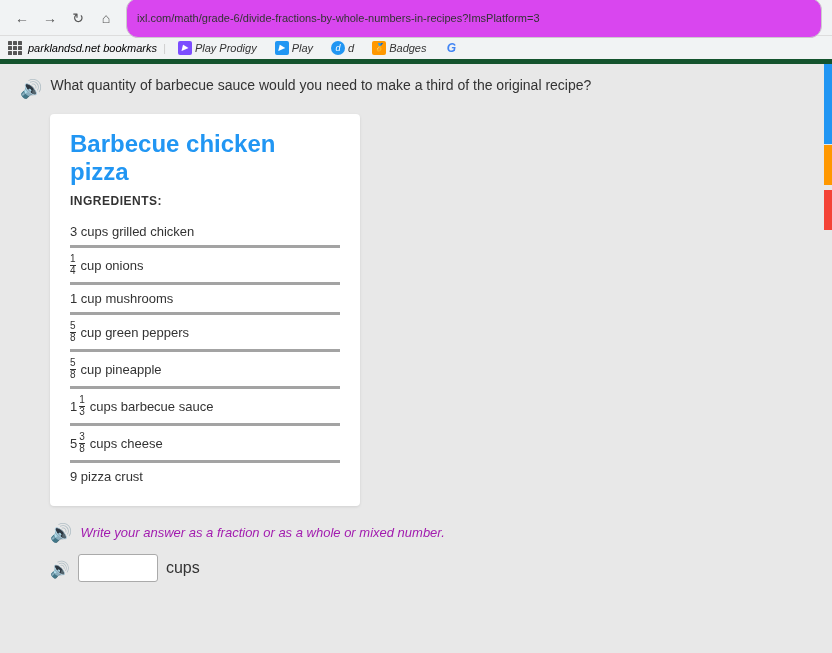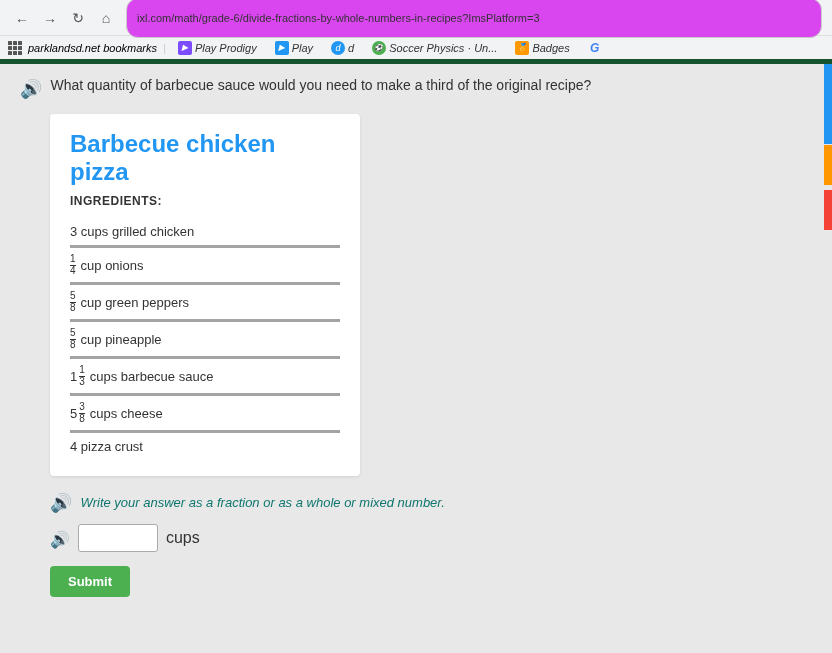--- a/index.html
+++ b/index.html
@@ -186,21 +186,21 @@
 
     .write-answer-row {
       display: flex;
       align-items: center;
       gap: 8px;
       margin-bottom: 10px;
     }
 
     .write-answer-text {
       font-size: 13px;
-      color: #0f766e;
+      color: #a21caf;
       font-style: italic;
     }
 
     .answer-input-row {
       display: flex;
       align-items: center;
       gap: 8px;
       margin-bottom: 14px;
     }
 
@@ -364,24 +364,20 @@
   </div>
   <div class="bookmark-item">
     <span class="play-icon">▶</span>
     <span>Play</span>
   </div>
   <div class="bookmark-item">
     <span style="width:14px;height:14px;background:#2196F3;border-radius:50%;display:inline-flex;align-items:center;justify-content:center;color:white;font-size:9px;">d</span>
     <span>d</span>
   </div>
   <div class="bookmark-item">
-    <span class="soccer-icon">⚽</span>
-    <span>Soccer Physics · Un...</span>
-  </div>
-  <div class="bookmark-item">
     <span class="badges-icon">🏅</span>
     <span>Badges</span>
   </div>
   <div class="bookmark-item">
     <span class="g-icon">G</span>
   </div>
 </div>
 
 <div class="main-content">
 
@@ -399,20 +395,23 @@
     </div>
 
     <div class="ingredient-item">
       <span class="fraction">
         <span class="num">1</span>
         <span class="den">4</span>
       </span>
       <span>cup onions</span>
     </div>
 
+    <div class="ingredient-item">
+      <span>1 cup mushrooms</span>
+    </div>
 
     <div class="ingredient-item">
       <span class="fraction">
         <span class="num">5</span>
         <span class="den">8</span>
       </span>
       <span>cup green peppers</span>
     </div>
 
     <div class="ingredient-item">
@@ -439,39 +438,38 @@
         <span class="mixed-whole">5</span>
         <span class="fraction">
           <span class="num">3</span>
           <span class="den">8</span>
         </span>
       </span>
       <span>cups cheese</span>
     </div>
 
     <div class="ingredient-item">
-      <span>4 pizza crust</span>
+      <span>9 pizza crust</span>
     </div>
 
   </div>
 
   <div class="answer-section">
 
     <div class="write-answer-row">
       <span class="speaker-icon">🔊</span>
       <span class="write-answer-text">Write your answer as a fraction or as a whole or mixed number.</span>
     </div>
 
     <div class="answer-input-row">
       <span class="speaker-icon" style="font-size:16px;">🔊</span>
       <input class="answer-input" type="text" style="">
       <span class="cups-label">cups</span>
     </div>
 
-    <button class="submit-btn">Submit</button>
 
   </div>
 
 </div>
 
 <div class="side-accent-right"></div>
 <div class="side-accent-orange"></div>
 <div class="side-accent-red"></div>
 
 </body></html>

